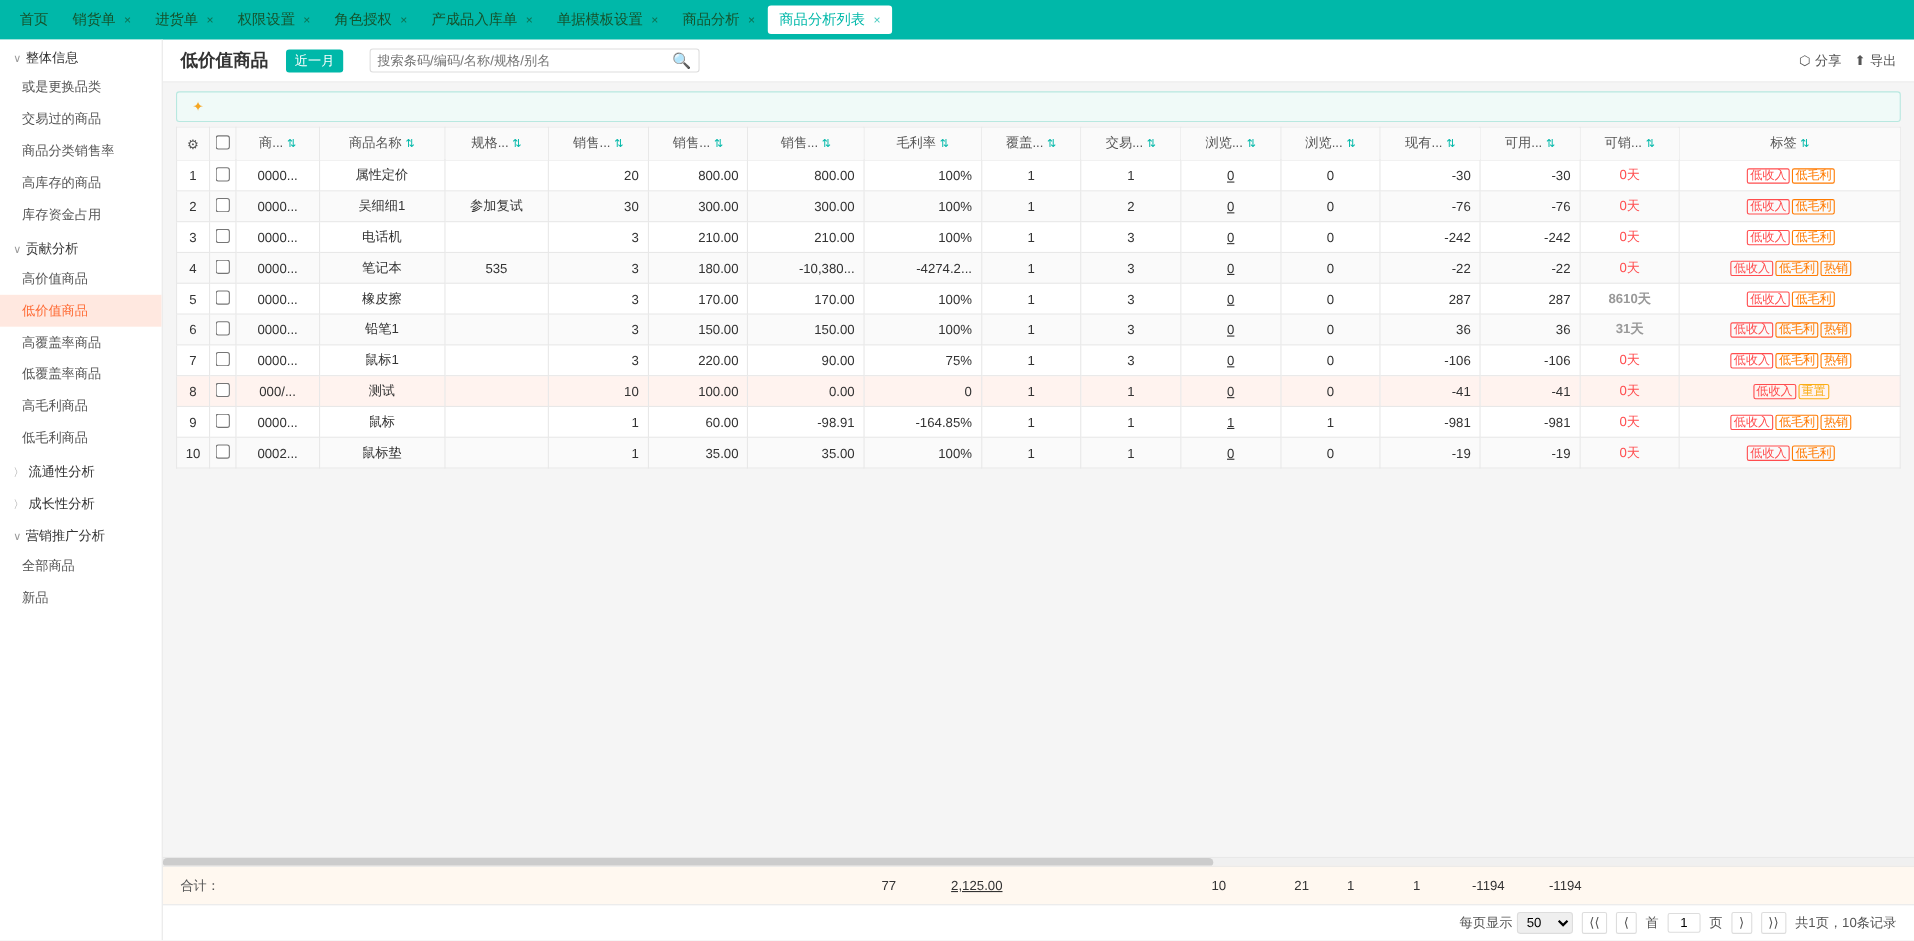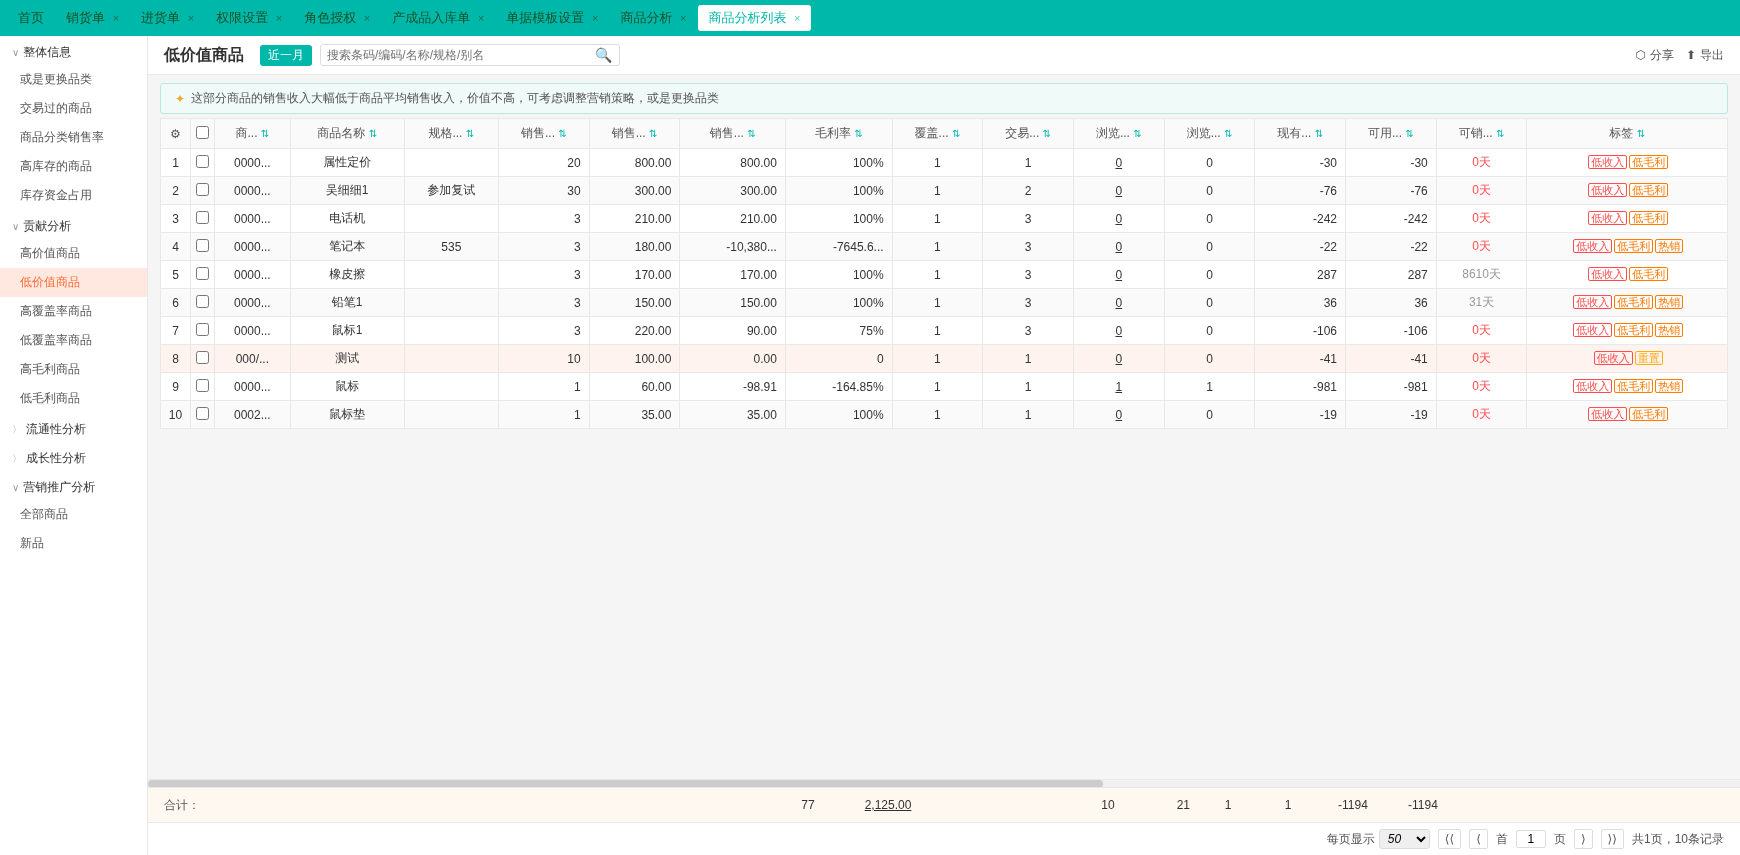--- a/index.html
+++ b/index.html
@@ -91,20 +91,21 @@
     }
     .search-box {
       display: flex;
       align-items: center;
       border: 1px solid #ddd;
       border-radius: 3px;
       padding: 2px 6px;
       background: #fff;
       flex: 1;
       max-width: 300px;
+      margin-left: 16px;
     }
     .search-box input {
       border: none;
       outline: none;
       font-size: 12px;
       color: #999;
       width: 100%;
     }
     .search-icon { color: #00b8a9; font-size: 14px; }
     .header-actions {
@@ -172,21 +173,21 @@
     tr.highlighted td { background: #fff3ef; }
     tr:nth-child(even) td { background: #fafafa; }
     tr.highlighted td { background: #fff3ef !important; }
 
     .sort-icon { color: #00b8a9; font-size: 10px; }
     .tag-red { color: #ff4d4f; font-size: 11px; border: 1px solid #ff4d4f; border-radius: 2px; padding: 0 2px; margin-left: 2px; }
     .tag-orange { color: #ff7a00; font-size: 11px; border: 1px solid #ff7a00; border-radius: 2px; padding: 0 2px; margin-left: 2px; }
     .tag-hot { color: #ff7a00; font-size: 11px; border: 1px solid #ff7a00; border-radius: 2px; padding: 0 2px; margin-left: 2px; }
     .tag-yellow { color: #faad14; font-size: 11px; border: 1px solid #faad14; border-radius: 2px; padding: 0 2px; margin-left: 2px; }
     .days-red { color: #ff4d4f; font-size: 12px; margin-top: 36px; }
-    .days-gray { color: #999; }
+    .days-gray { color: #999; font-weight: bold; }
     .link-underline { text-decoration: underline; color: #333; }
     .num-cell { text-align: right; padding-right: 8px; }
 
     
     .footer-summary {
       background: #fff8f0;
       border-top: 1px solid #e8e8e8;
       padding: 6px 16px;
       display: flex;
       align-items: center;
@@ -216,21 +217,20 @@
     .pagination .per-page {
       display: flex;
       align-items: center;
       gap: 4px;
     }
     .pagination select {
       border: 1px solid #ddd;
       border-radius: 3px;
       padding: 1px 4px;
       font-size: 12px;
-      font-style: italic;
     }
     .page-btn {
       border: 1px solid #ddd;
       background: #fff;
       padding: 2px 6px;
       cursor: pointer;
       border-radius: 2px;
       color: #555;
     }
     .page-input {
@@ -333,21 +333,20 @@
         </button>
         <button class="action-btn">
           <span>⬆</span>
           <span>导出</span>
         </button>
       </div>
     </div>
 
     <div class="info-banner">
       <span class="star">✦</span>
-      <span>这部分商品的销售收入大幅低于商品平均销售收入，价值不高，可考虑调整营销策略，或是更换品类</span>
     </div>
 
     <div class="table-container">
       <table>
         <thead>
           <tr>
             <th class="col-settings"><span>⚙</span></th>
             <th class="checkbox-cell"><input type="checkbox" style=""></th>
             <th>商... <span class="sort-icon">⇅</span></th>
             <th>商品名称 <span class="sort-icon">⇅</span></th>
@@ -426,21 +425,21 @@
     </tr>
             <tr>
       <td><span class="row-num">4</span></td>
       <td class="checkbox-cell"><input type="checkbox" style=""></td>
       <td>0000...</td>
       <td>笔记本</td>
       <td>535</td>
       <td class="num-cell">3</td>
       <td class="num-cell">180.00</td>
       <td class="num-cell">-10,380...</td>
-      <td class="num-cell">-7645.6...</td>
+      <td class="num-cell">-4274.2...</td>
       <td>1</td>
       <td>3</td>
       <td><span class="link-underline">0</span></td>
       <td>0</td>
       <td class="num-cell">-22</td>
       <td class="num-cell">-22</td>
       <td><span class="days-red">0天</span></td>
       <td><span class="tag-red">低收入</span><span class="tag-orange">低毛利</span><span class="tag-hot">热销</span></td>
     </tr>
             <tr>

